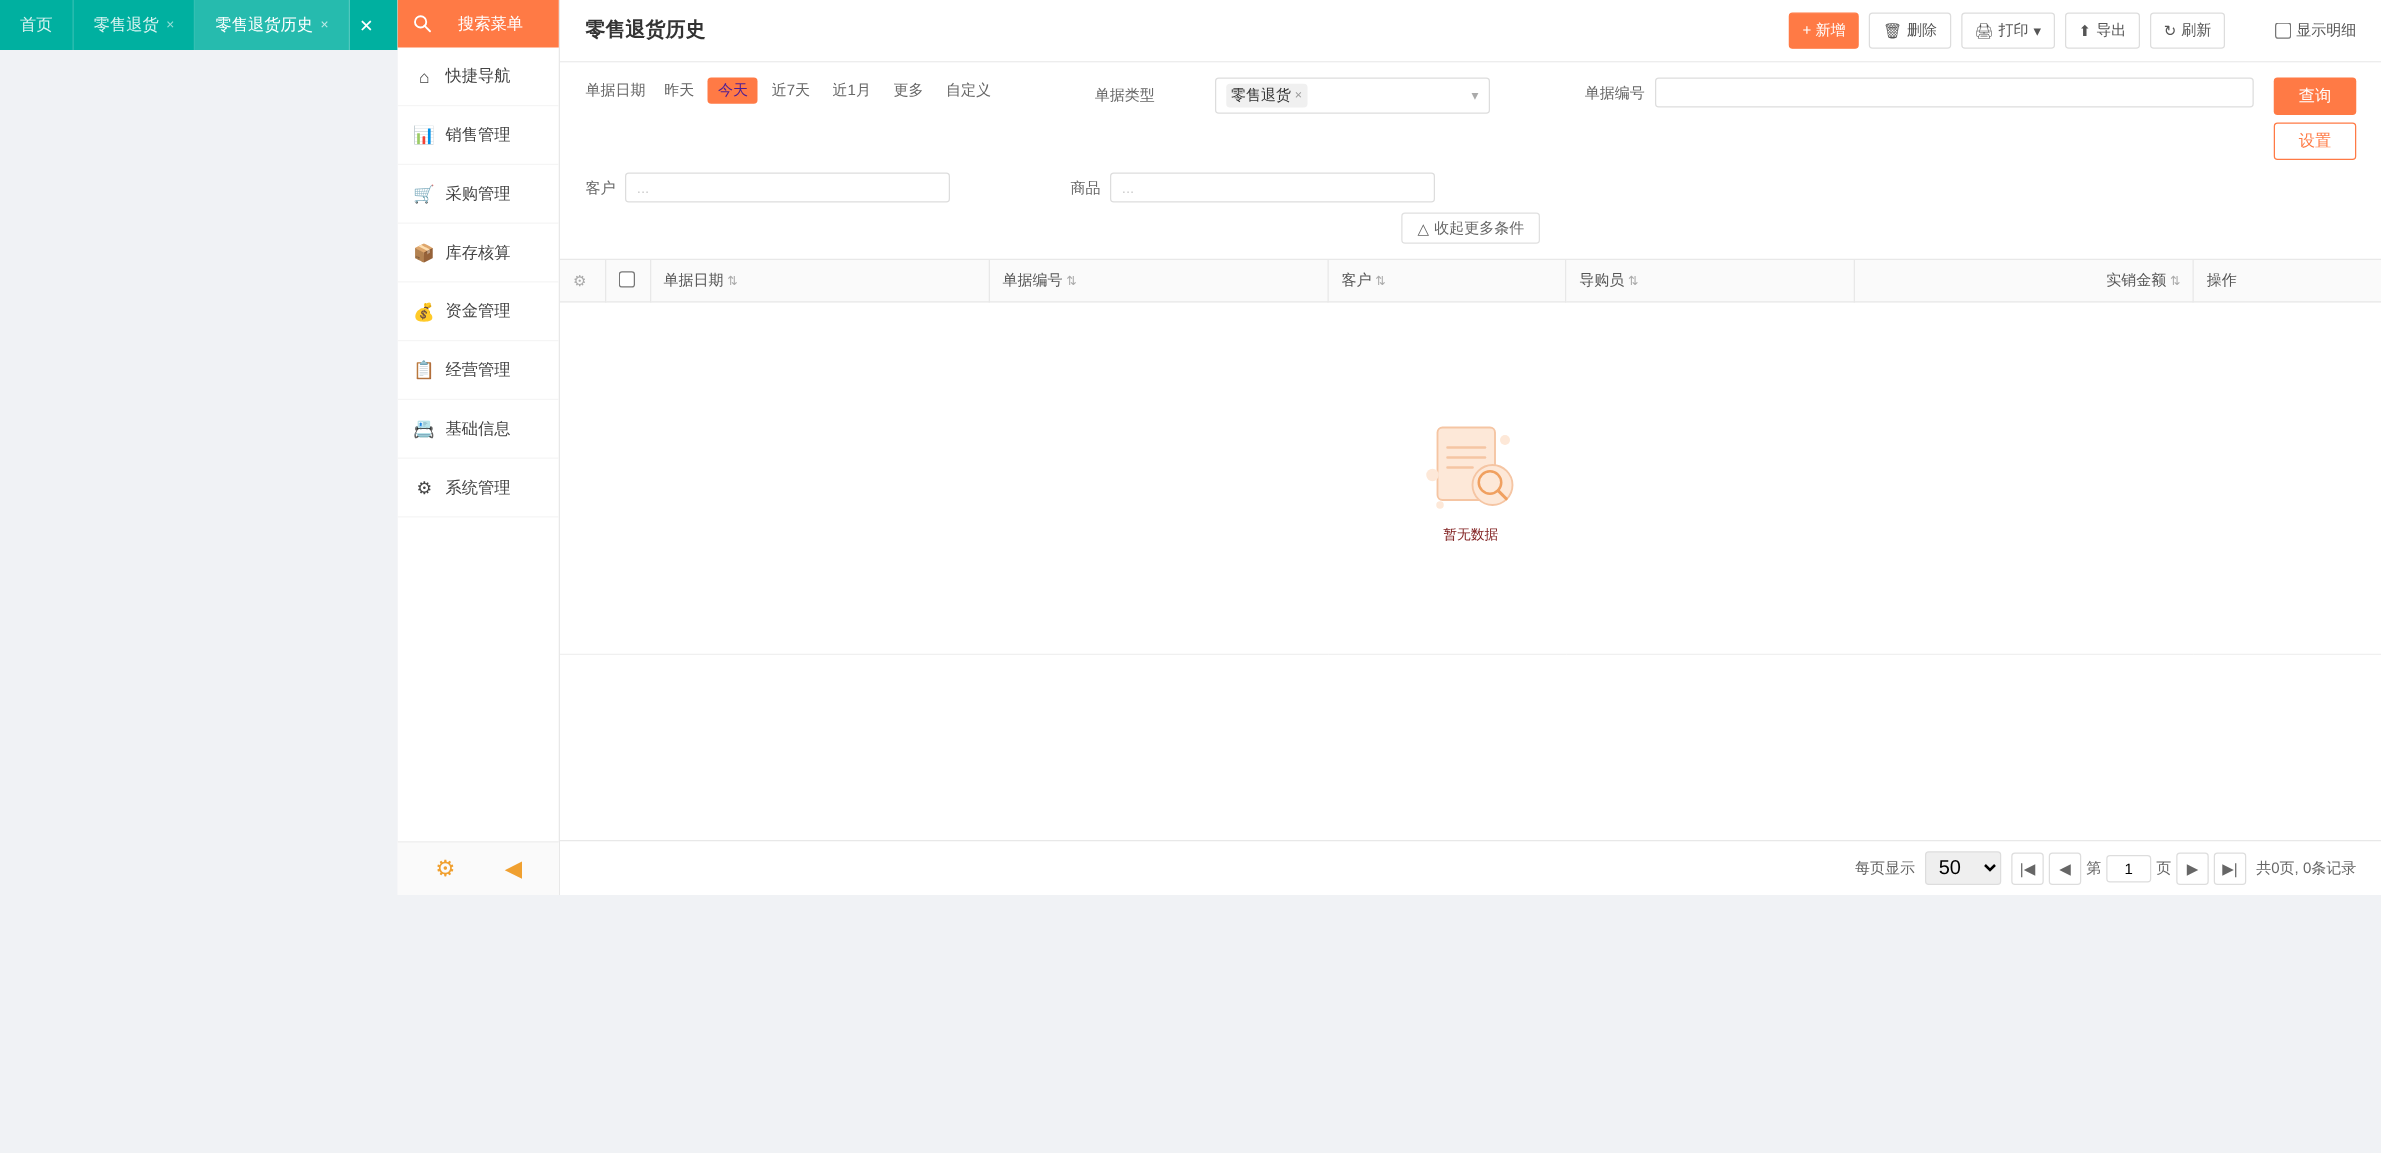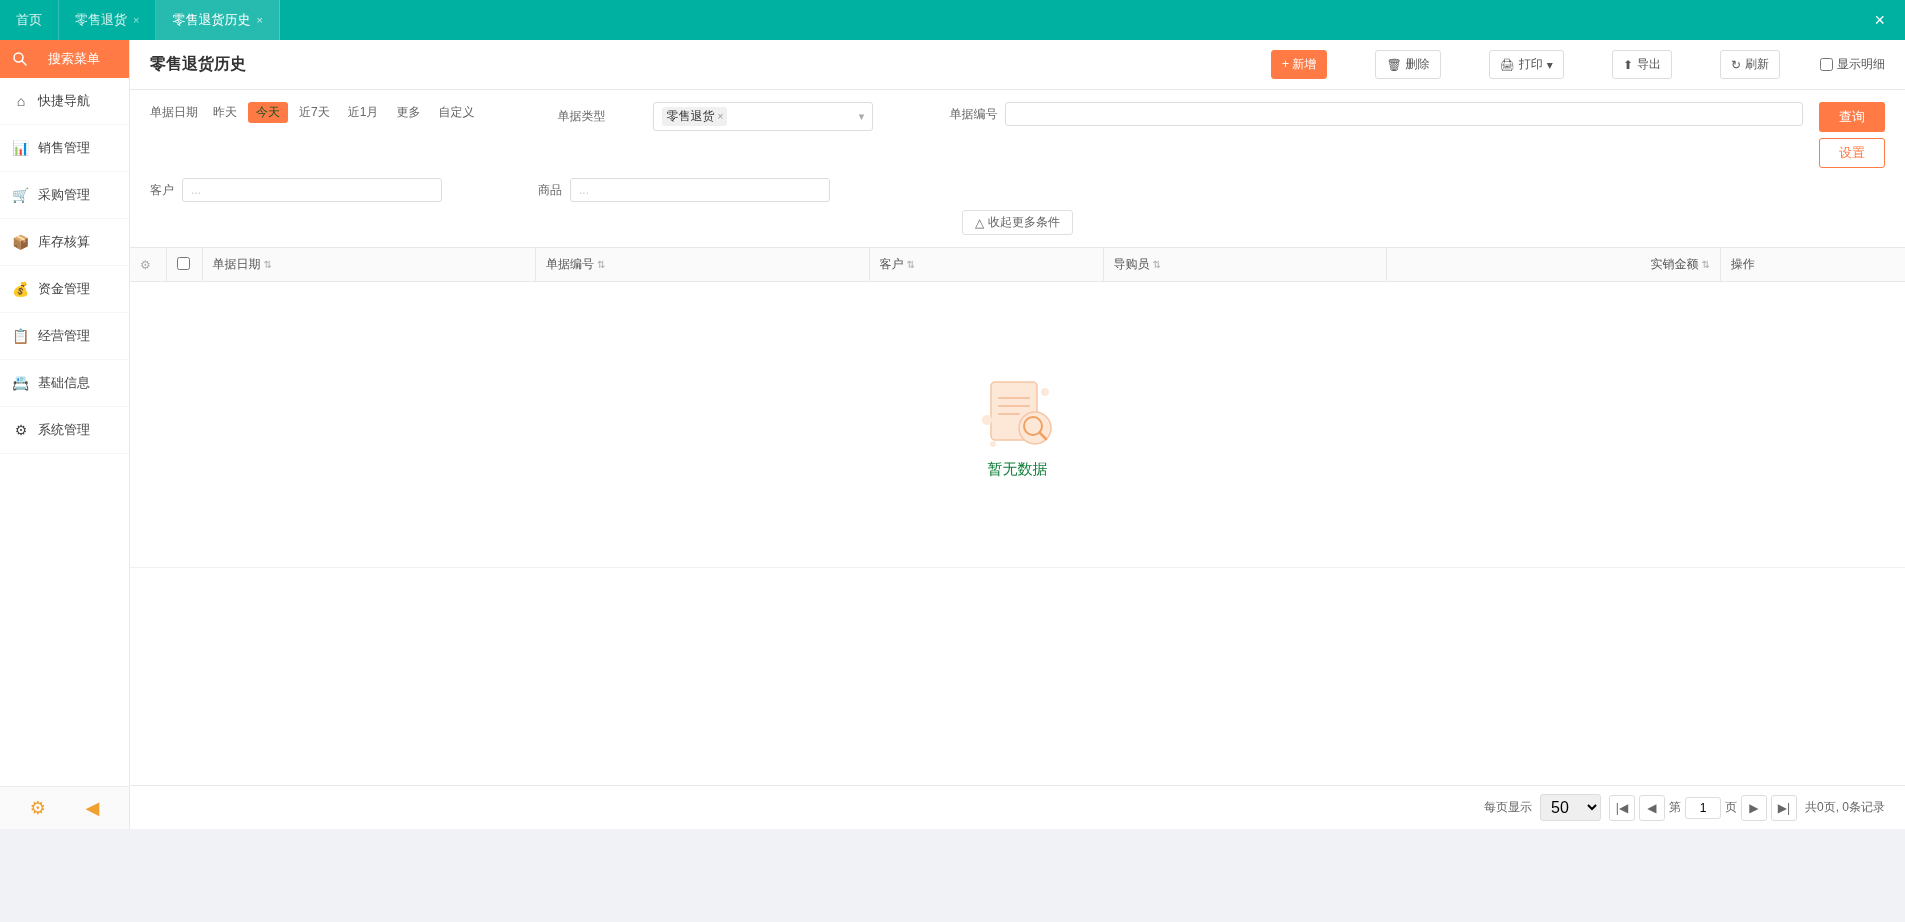--- a/index.html
+++ b/index.html
@@ -1,19 +1,19 @@
 <!DOCTYPE html>
 <html><head>
   <meta charset="utf-8">
   <style>
     * { box-sizing: border-box; margin: 0; padding: 0; }
     body { font-family: "Microsoft YaHei", "PingFang SC", sans-serif; font-size: 13px; color: #333; background: #f0f2f5; }
 
     
-    .app-container { display: flex; flex-direction: column; height: 829px; width: 1905px; overflow: hidden; }
+    .app-container { display: flex; flex-direction: row; height: 716px; width: 1905px; overflow: hidden; }
 
     
     .top-bar { background: #00b0a0; height: 40px; display: flex; align-items: center; padding: 0 0 0 0; flex-shrink: 0; }
     .top-bar-tabs { display: flex; align-items: stretch; flex: 1; height: 100%; }
     .top-tab { display: flex; align-items: center; padding: 0 16px; cursor: pointer; color: rgba(255,255,255,0.85); font-size: 13px; border-right: 1px solid rgba(255,255,255,0.2); gap: 6px; }
     .top-tab.active { background: rgba(255,255,255,0.15); color: #fff; }
     .top-tab .close-x { font-size: 11px; opacity: 0.7; cursor: pointer; }
     .top-bar-right { display: flex; align-items: center; padding-right: 12px; }
     .top-bar-close { color: #fff; font-size: 18px; cursor: pointer; padding: 0 8px; }
 
@@ -29,32 +29,32 @@
     .sidebar-bottom { display: flex; align-items: center; justify-content: space-around; padding: 10px; border-top: 1px solid #eee; background: #fafafa; }
     .sidebar-bottom-icon { cursor: pointer; color: #f0a030; font-size: 18px; }
 
     
     .content-area { flex: 1; display: flex; flex-direction: column; overflow: hidden; background: #f5f6fa; }
 
     
     .page-header { background: #fff; padding: 0 20px; height: 50px; display: flex; align-items: center; justify-content: space-between; border-bottom: 1px solid #e8e8e8; flex-shrink: 0; }
     .page-title { font-size: 16px; font-weight: 600; color: #333; }
     .header-actions { display: flex; align-items: center; gap: 8px; }
-    .header-btn { display: flex; align-items: center; gap: 4px; padding: 5px 10px; border: 1px solid #ddd; border-radius: 3px; cursor: pointer; background: #fff; color: #555; font-size: 12px; margin-left: 40px; }
+    .header-btn { display: flex; align-items: center; gap: 4px; padding: 5px 10px; border: 1px solid #ddd; border-radius: 3px; cursor: pointer; background: #fff; color: #555; font-size: 12px; }
     .header-btn.primary { background: #ff7a45; color: #fff; border-color: #ff7a45; }
     .display-detail-cb { display: flex; align-items: center; gap: 4px; font-size: 12px; color: #555; cursor: pointer; padding-left: 32px; }
     .display-detail-cb input { cursor: pointer; }
 
     
     .filter-area { background: #fff; padding: 12px 20px; border-bottom: 1px solid #e8e8e8; flex-shrink: 0; }
     .filter-item { display: flex; align-items: center; gap: 8px; }
     .filter-label { color: #666; font-size: 12px; white-space: nowrap; flex-shrink: 0; }
     .date-buttons { display: flex; gap: 4px; align-items: center; }
     .date-btn { padding: 2px 7px; border-radius: 3px; cursor: pointer; font-size: 12px; color: #666; border: none; background: transparent; }
-    .date-btn.today { background: #ff7a45; color: #14532d; border-radius: 3px; padding: 2px 8px; }
+    .date-btn.today { background: #ff7a45; color: #4c1d95; border-radius: 3px; padding: 2px 8px; }
     .date-range { display: flex; align-items: center; gap: 4px; color: #666; font-size: 12px; }
     .select-box { border: 1px solid #ddd; border-radius: 3px; padding: 4px 8px; min-width: 200px; background: #fff; display: flex; align-items: center; justify-content: space-between; cursor: pointer; font-size: 12px; }
     .select-tag { background: #f0f0f0; border-radius: 3px; padding: 1px 4px; font-size: 12px; display: flex; align-items: center; gap: 3px; color: #333; }
     .select-tag .tag-close { cursor: pointer; color: #999; font-size: 10px; }
     .input-box { border: 1px solid #ddd; border-radius: 3px; padding: 4px 8px; min-width: 200px; background: #fff; font-size: 12px; color: #999; cursor: text; }
     .collapse-bar { display: flex; justify-content: center; margin-top: 6px; }
     .collapse-btn { display: flex; align-items: center; gap: 4px; font-size: 12px; color: #666; cursor: pointer; padding: 3px 12px; border-radius: 3px; border: 1px solid #e0e0e0; background: #fff; }
 
     
     .right-filter-buttons { display: flex; flex-direction: column; gap: 6px; }
@@ -67,21 +67,21 @@
     .data-table th { background: #fafafa; border-bottom: 1px solid #e8e8e8; border-right: 1px solid #e8e8e8; padding: 8px 10px; text-align: left; font-weight: 500; color: #555; white-space: nowrap; }
     .data-table th:last-child { border-right: none; }
     .data-table td { border-bottom: 1px solid #f0f0f0; padding: 8px 10px; }
     .th-sort { display: flex; align-items: center; gap: 3px; cursor: pointer; }
     .sort-icon { font-size: 10px; color: #aaa; }
     .th-settings { width: 36px; text-align: center; }
     .th-checkbox { width: 36px; text-align: center; }
 
     
     .empty-state { display: flex; flex-direction: column; align-items: center; justify-content: center; padding: 80px 0; }
-    .empty-text { color: #15803d; font-size: 15px; }
+    .empty-text { color: #7f1d1d; font-size: 11px; }
 
     
     .table-footer { background: #fff; border-top: 1px solid #e8e8e8; padding: 8px 20px; display: flex; align-items: center; justify-content: flex-end; gap: 8px; flex-shrink: 0; }
     .pagination-label { color: #666; font-size: 12px; }
     .page-size-select { border: 1px solid #ddd; border-radius: 3px; padding: 3px 6px; font-size: 16px; cursor: pointer; }
     .page-nav { display: flex; align-items: center; gap: 4px; }
     .page-nav-btn { border: 1px solid #ddd; background: #fff; border-radius: 3px; width: 26px; height: 26px; display: flex; align-items: center; justify-content: center; cursor: pointer; font-size: 12px; color: #666; }
     .page-input { border: 1px solid #ddd; border-radius: 3px; width: 36px; text-align: center; padding: 3px; font-size: 12px; }
     .page-info { color: #666; font-size: 12px; }
   </style>

